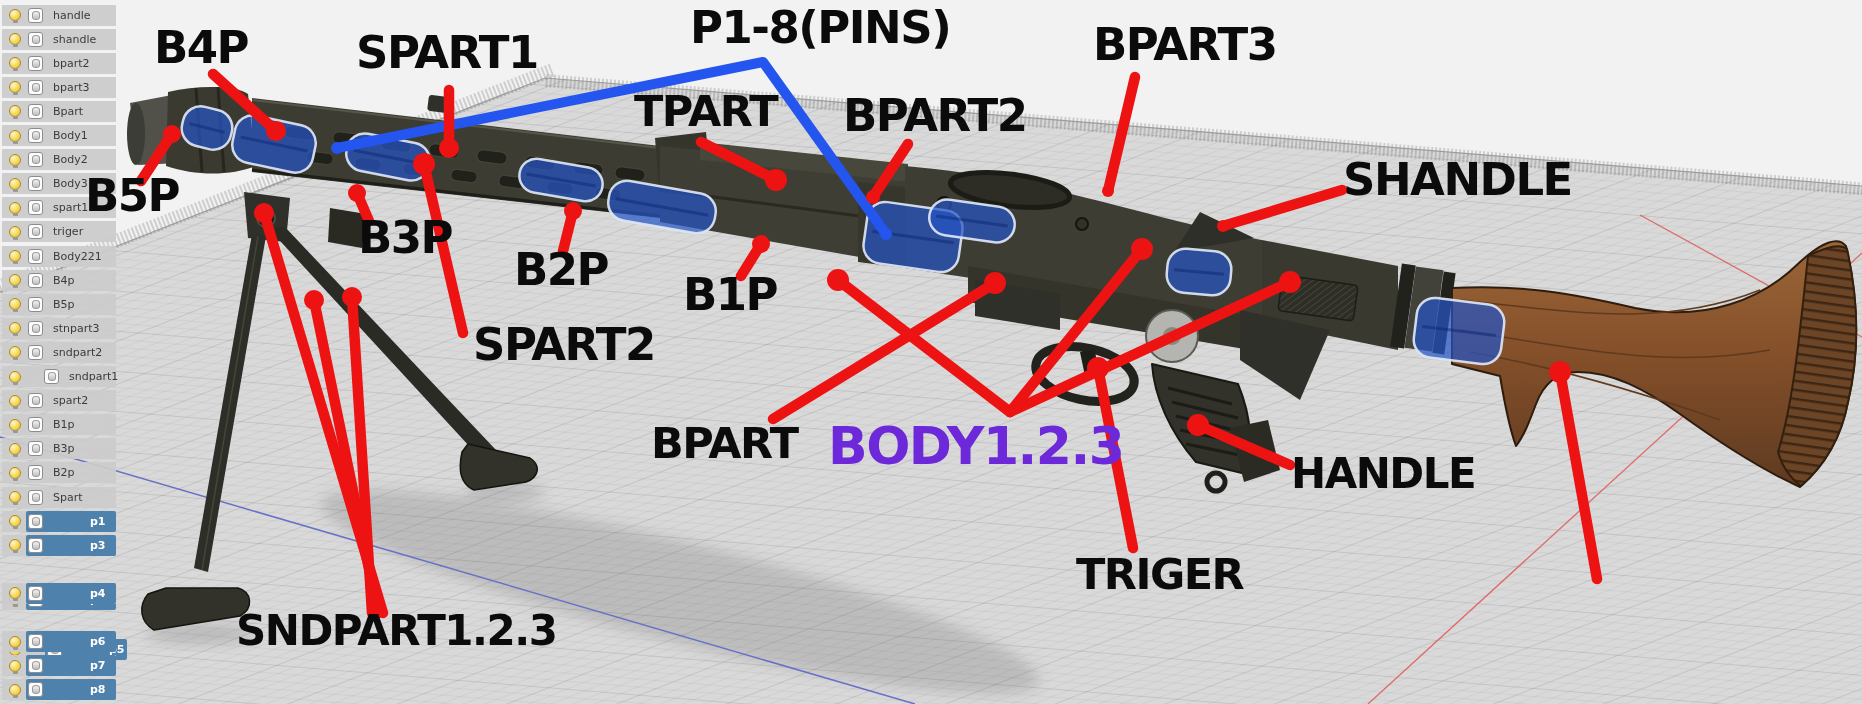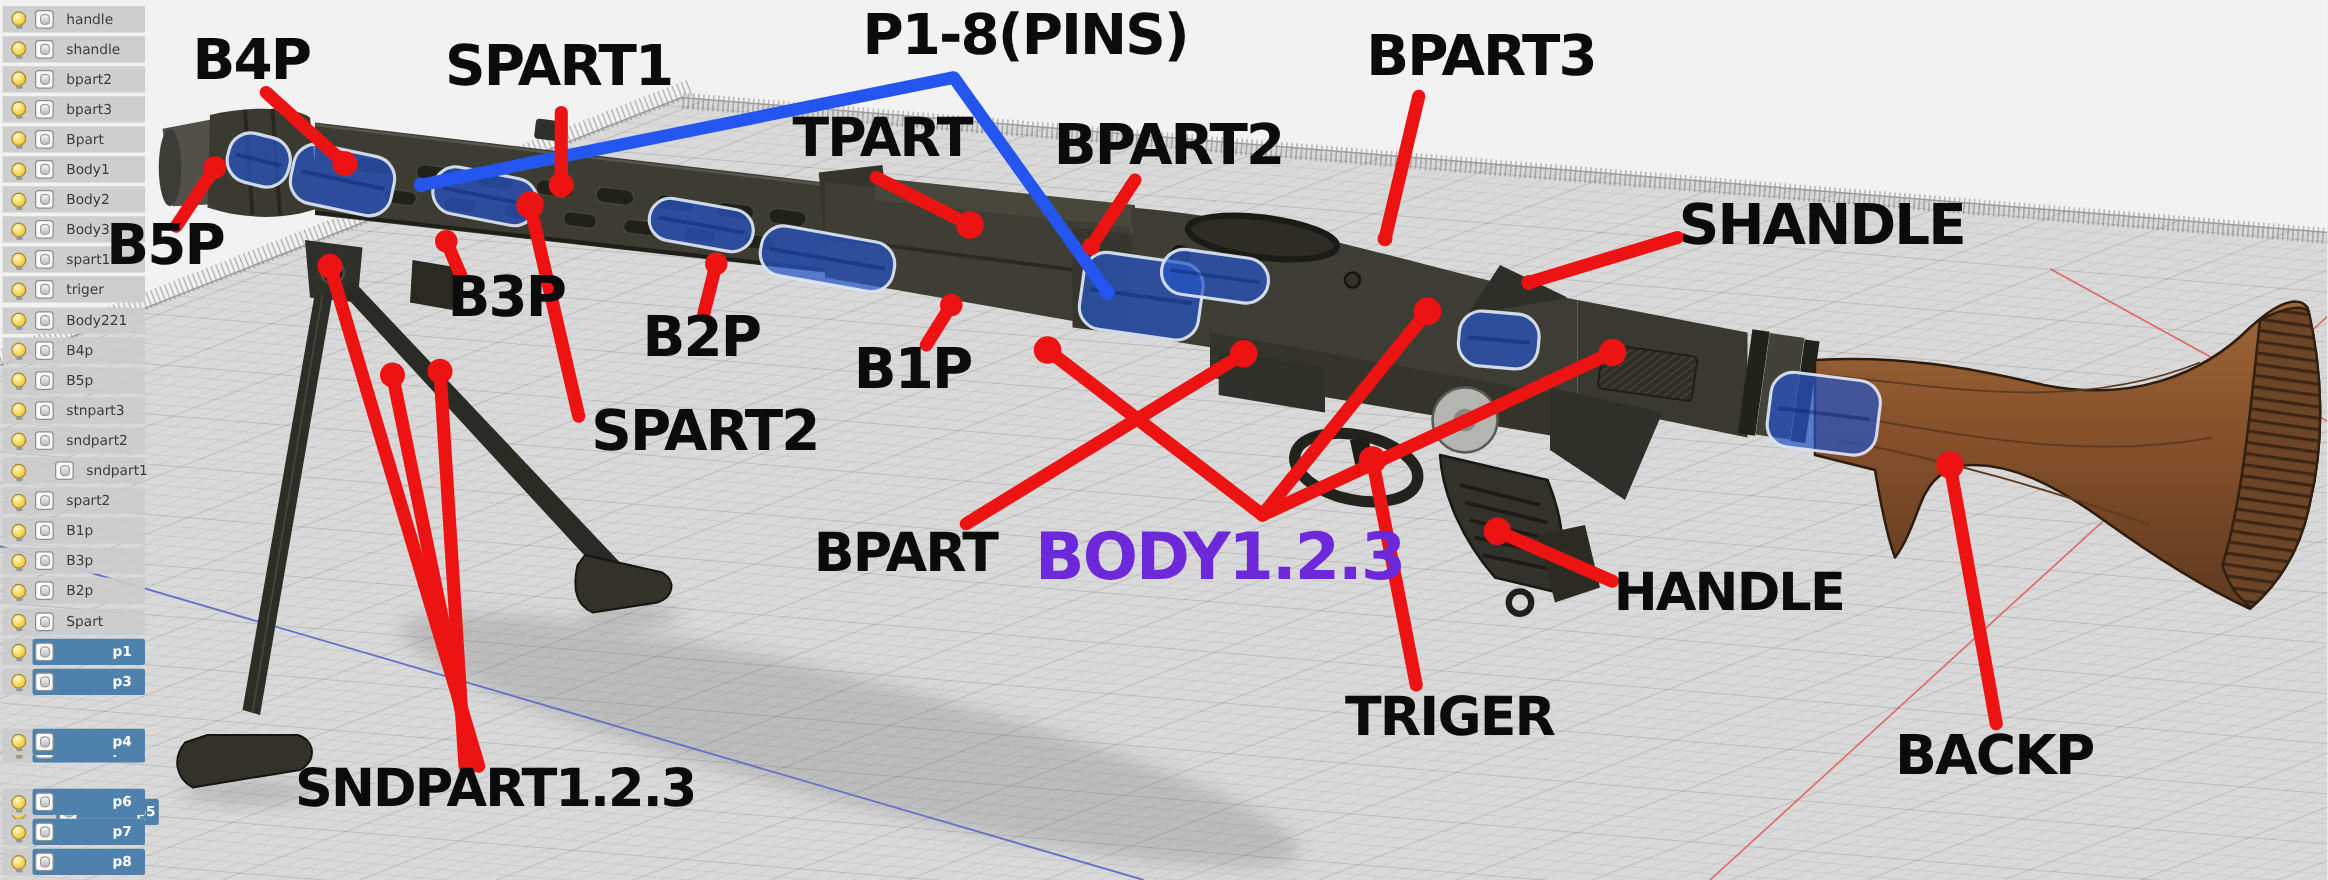--- a/index.html
+++ b/index.html
@@ -556,16 +556,15 @@
       <div class="anno-label" style="left: 1343px; top: 156px; color: rgb(11, 11, 11);">SHANDLE</div>
       <div class="anno-label" style="left: 85px; top: 172px; color: rgb(11, 11, 11);">B5P</div>
       <div class="anno-label" style="left: 358px; top: 214px; color: rgb(11, 11, 11);">B3P</div>
       <div class="anno-label" style="left: 514px; top: 246px; color: rgb(11, 11, 11);">B2P</div>
       <div class="anno-label" style="left: 683px; top: 271px; color: rgb(11, 11, 11);">B1P</div>
       <div class="anno-label" style="left: 473px; top: 321px; color: rgb(11, 11, 11);">SPART2</div>
       <div class="anno-label" style="left: 651px; top: 421px; font-size: 43px; color: rgb(11, 11, 11);">BPART</div>
       <div class="anno-label" style="left: 828px; top: 419px; font-size: 52px; color: #6d28d9;">BODY1.2.3</div>
       <div class="anno-label" style="left: 1076px; top: 552px; font-size: 43px; color: rgb(11, 11, 11);">TRIGER</div>
       <div class="anno-label" style="left: 1291px; top: 452px; font-size: 42px; color: rgb(11, 11, 11);">HANDLE</div>
-      <div class="anno-label" style="left: 1516px; top: 582px; font-size: 44px; color: rgb(11, 11, 11);">BACKP</div>
       <div class="anno-label" style="left: 236px; top: 609px; font-size: 42px; color: rgb(11, 11, 11);">SNDPART1.2.3</div>
     </div>
 </div>
 
 </body></html>

